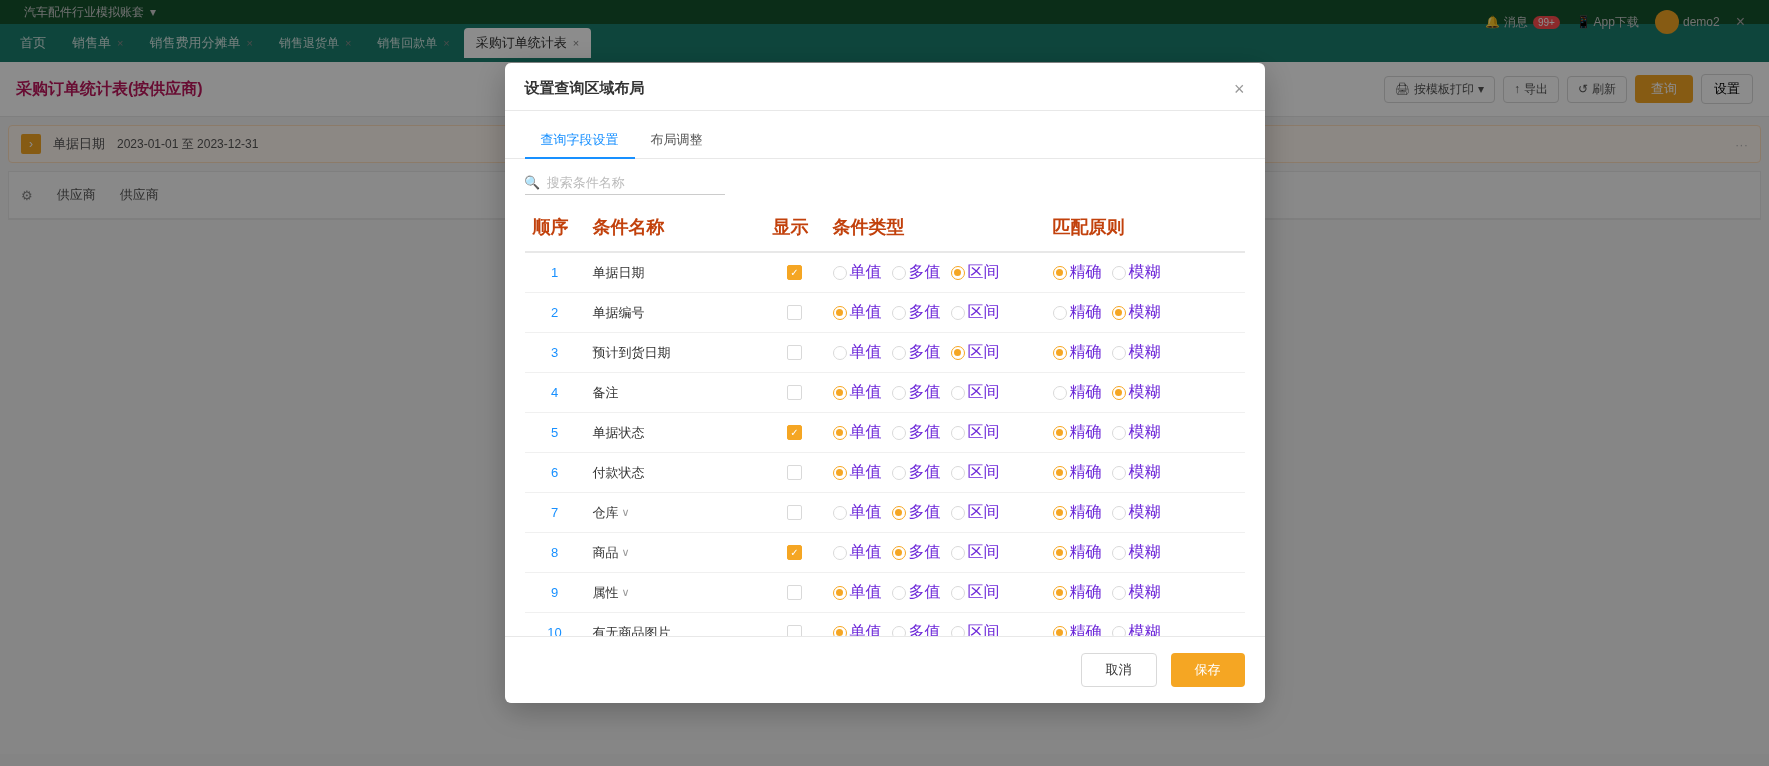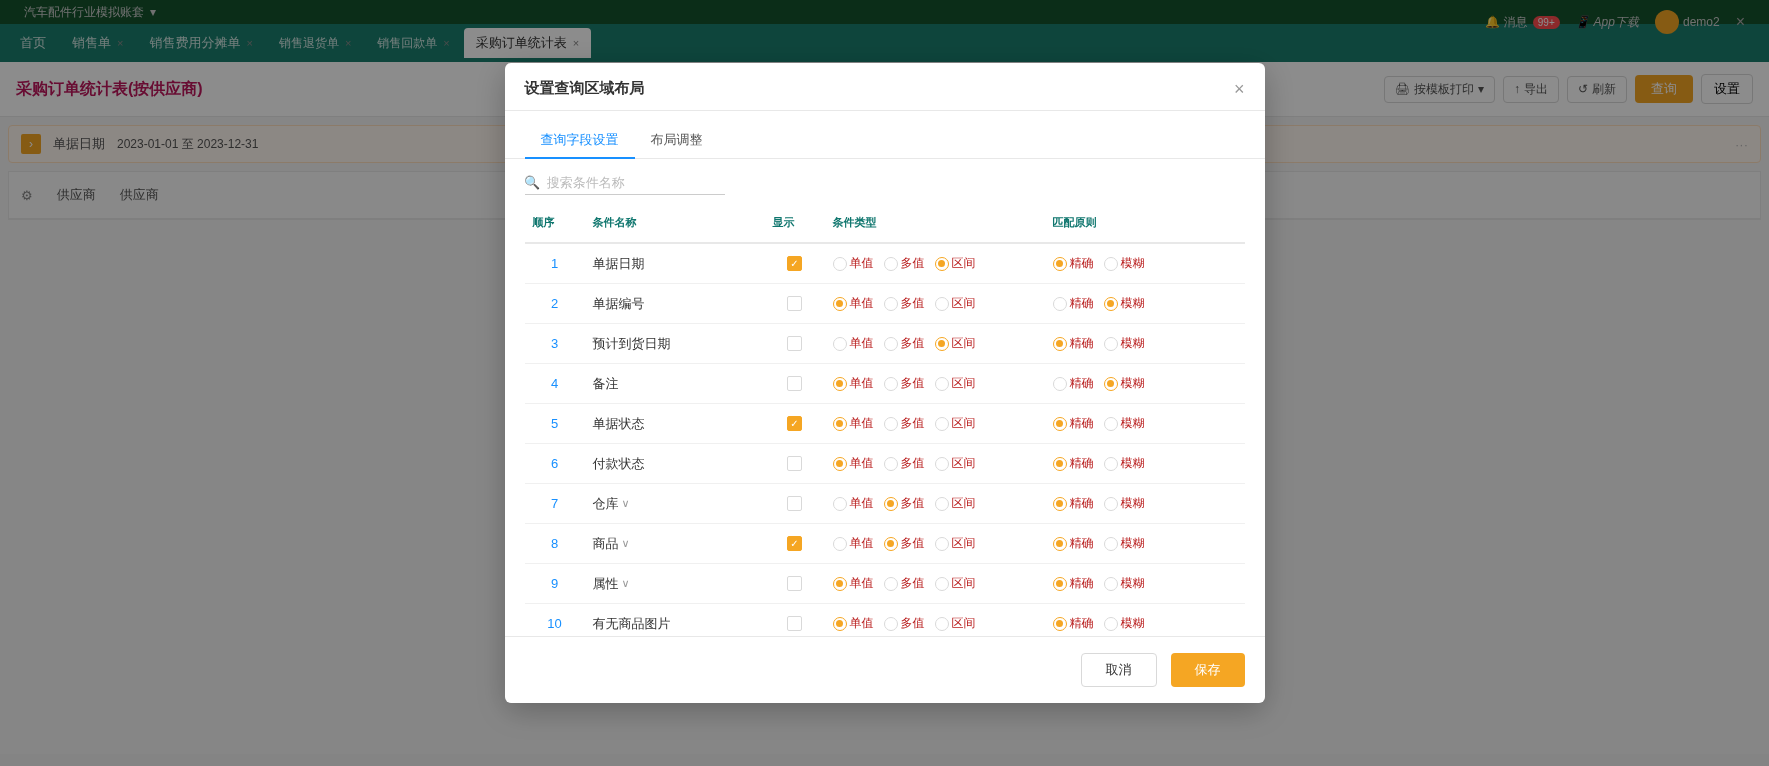--- a/index.html
+++ b/index.html
@@ -243,23 +243,23 @@
       display: grid;
       grid-template-columns: 60px 180px 60px 220px 200px;
       padding: 8px 0;
       border-bottom: 2px solid #e8e8e8;
       position: sticky;
       top: 0;
       background: white;
       z-index: 10;
     }
     .dt-header-cell {
-      font-size: 11px;
+      font-size: 18px;
       font-weight: bold;
-      color: #0f766e;
+      color: #c2410c;
       padding: 4px 8px;
     }
     .dt-row {
       display: grid;
       grid-template-columns: 60px 180px 60px 220px 200px;
       border-bottom: 1px solid #f0f0f0;
       align-items: center;
       min-height: 40px;
     }
     .dt-cell {
@@ -276,22 +276,22 @@
     .radio-group {
       display: flex;
       align-items: center;
       gap: 10px;
     }
     .radio-item {
       display: flex;
       align-items: center;
       gap: 3px;
       cursor: pointer;
-      font-size: 12px;
-      color: #b91c1c;
+      font-size: 16px;
+      color: #6d28d9;
     }
     .radio-circle {
       width: 14px;
       height: 14px;
       border-radius: 50%;
       border: 1.5px solid #d9d9d9;
       display: flex;
       align-items: center;
       justify-content: center;
       flex-shrink: 0;
@@ -363,21 +363,21 @@
 <div class="top-bar">
   <div class="top-bar-left">
     <span>汽车配件行业模拟账套</span>
     <span style="cursor:pointer;">▾</span>
   </div>
   <div class="top-bar-right">
     <span style="cursor:pointer;">
       🔔 <span>消息</span>
       <span class="notification-badge">99+</span>
     </span>
-    <span style="cursor:pointer;font-style:italic;">
+    <span style="cursor:pointer;">
       📱 <span>App下载</span>
     </span>
     <span style="cursor:pointer; display:flex; align-items:center; gap:4px;">
       <span style="width:24px;height:24px;border-radius:50%;background:#f5a623;display:inline-block;"></span>
       <span>demo2</span>
     </span>
     <span class="top-bar-close">×</span>
   </div>
 </div>
 

